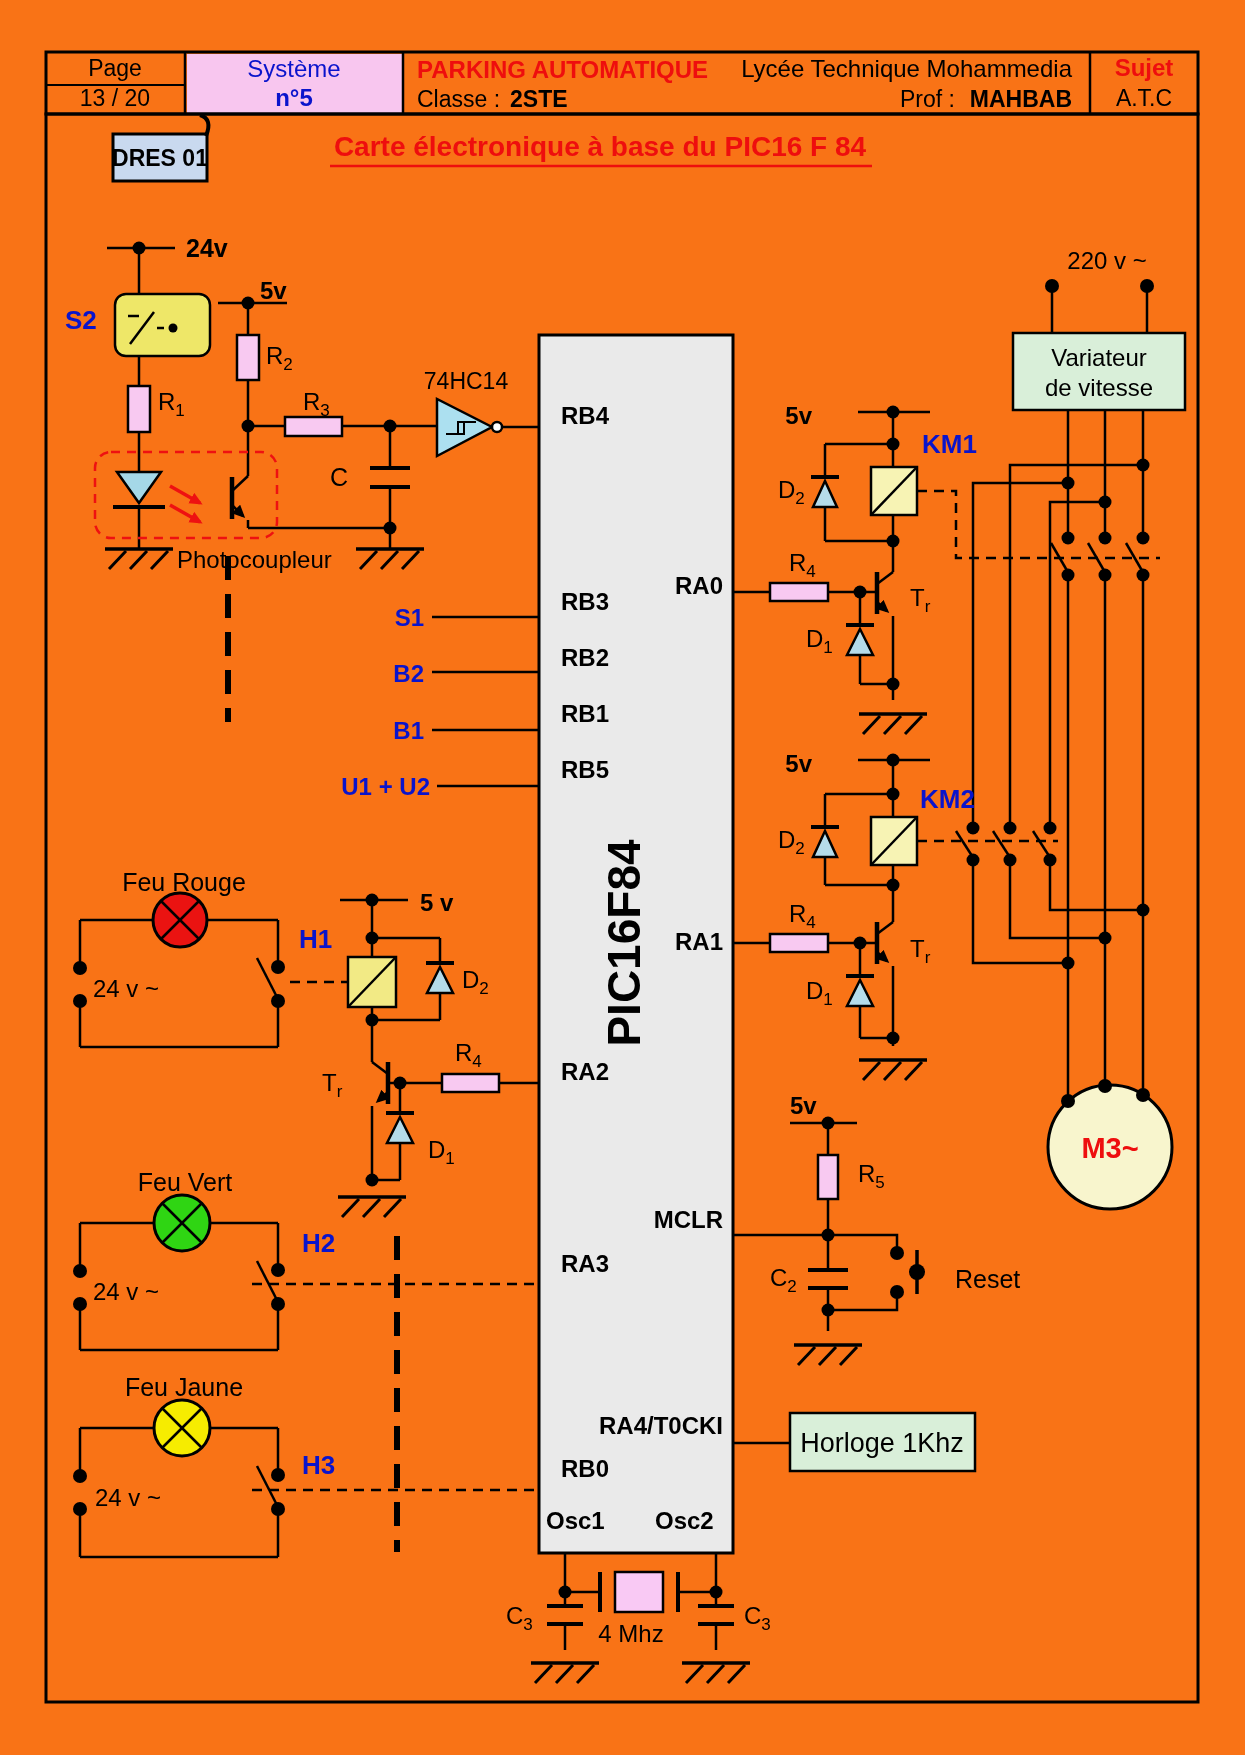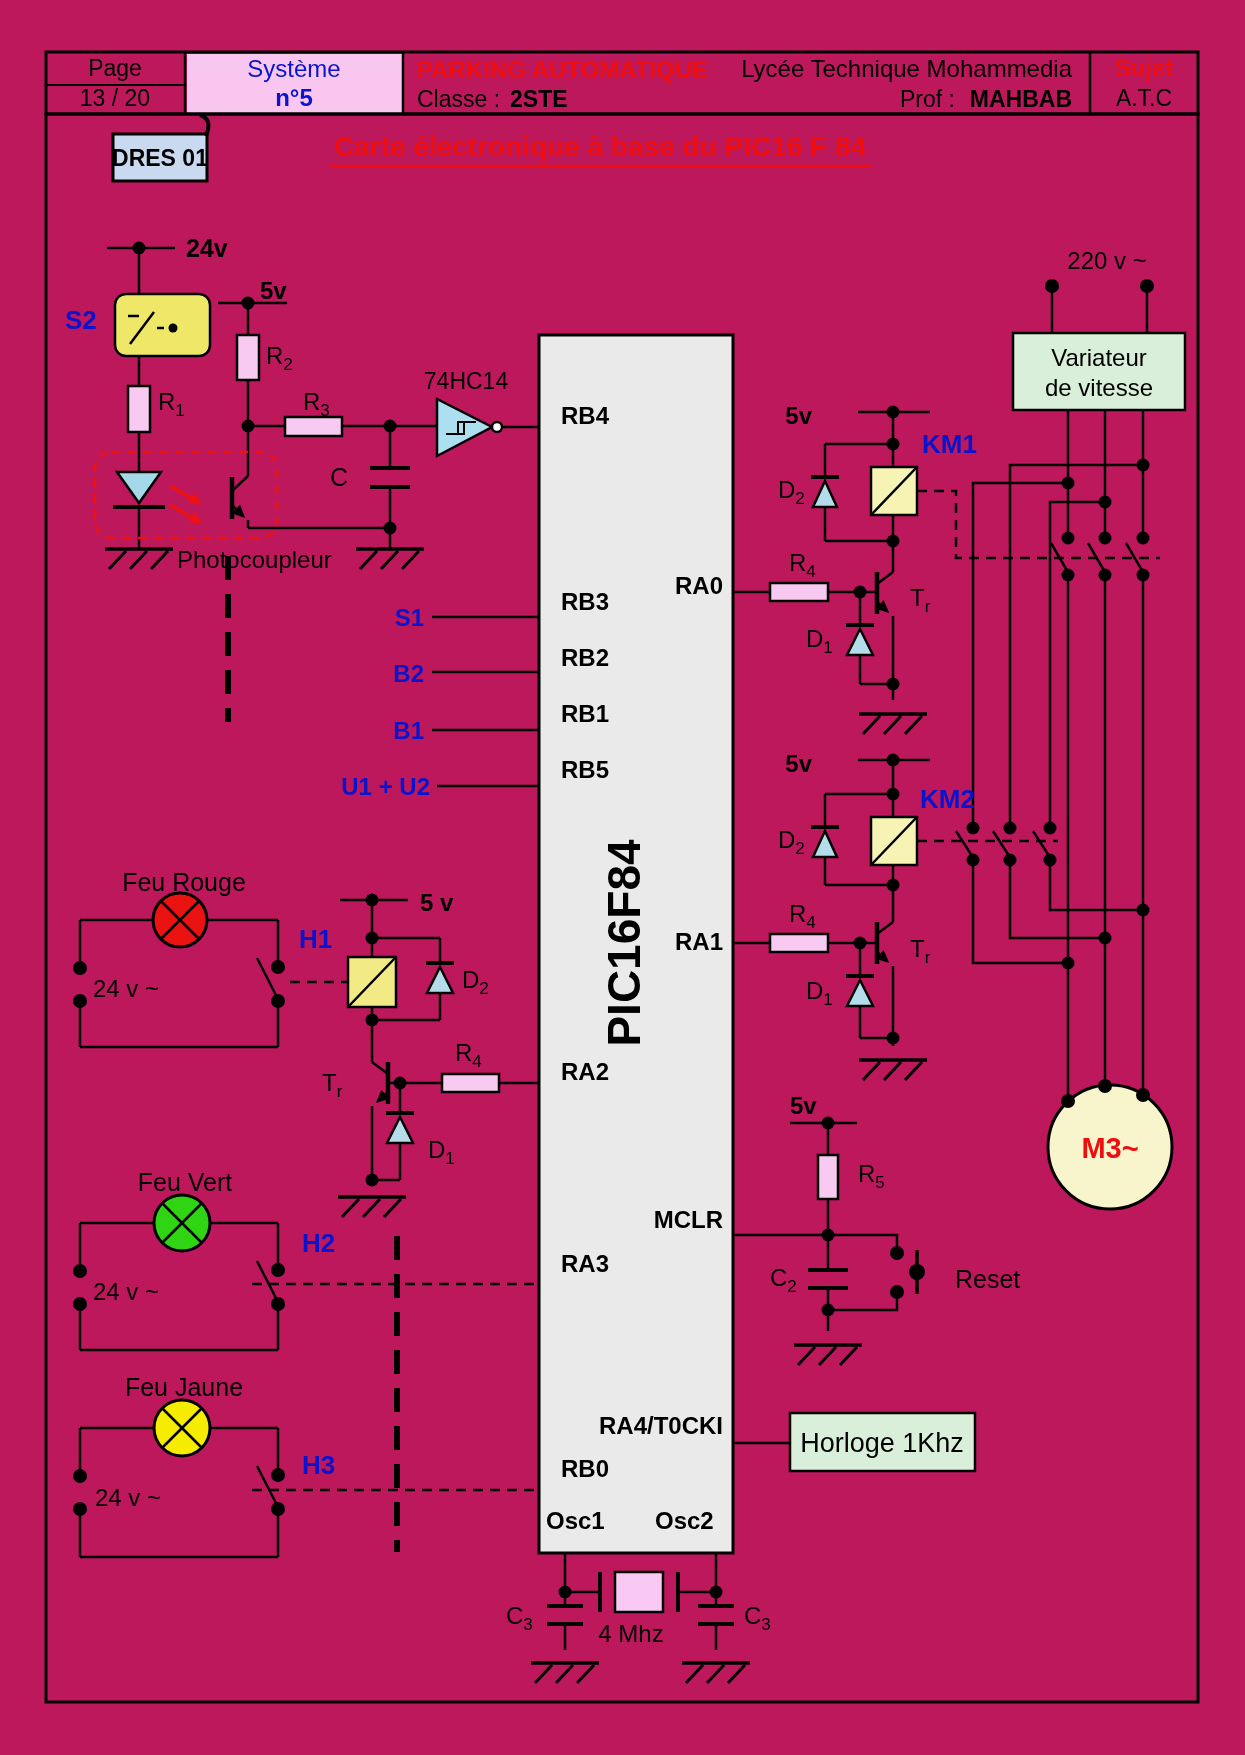--- a/index.html
+++ b/index.html
@@ -1,16 +1,16 @@
 <!DOCTYPE html>
 <html><head>
 <meta charset="utf-8">
 <style>
   html,body{margin:0;padding:0;background:#ffffff;}
-  .page{position:relative;width:1245px;height:1755px;background:#be185d;font-family:"Liberation Sans",sans-serif;}
+  .page{position:relative;width:1245px;height:1755px;background:#f97316;font-family:"Liberation Sans",sans-serif;}
   svg{position:absolute;left:0;top:0;}
   svg text{font-family:"Liberation Sans",sans-serif;}
   .w{stroke:#000;stroke-width:2.5;fill:none;}
   .w4{stroke:#000;stroke-width:4;fill:none;}
   .bar{stroke:#000;stroke-width:4.5;fill:none;}
   .dot{fill:#000;stroke:none;}
   .dashlink{stroke:#000;stroke-width:2.5;fill:none;stroke-dasharray:10 7;}
   .sep{stroke:#000;stroke-width:6;fill:none;stroke-dasharray:24 14;}
 </style>
 </head>

